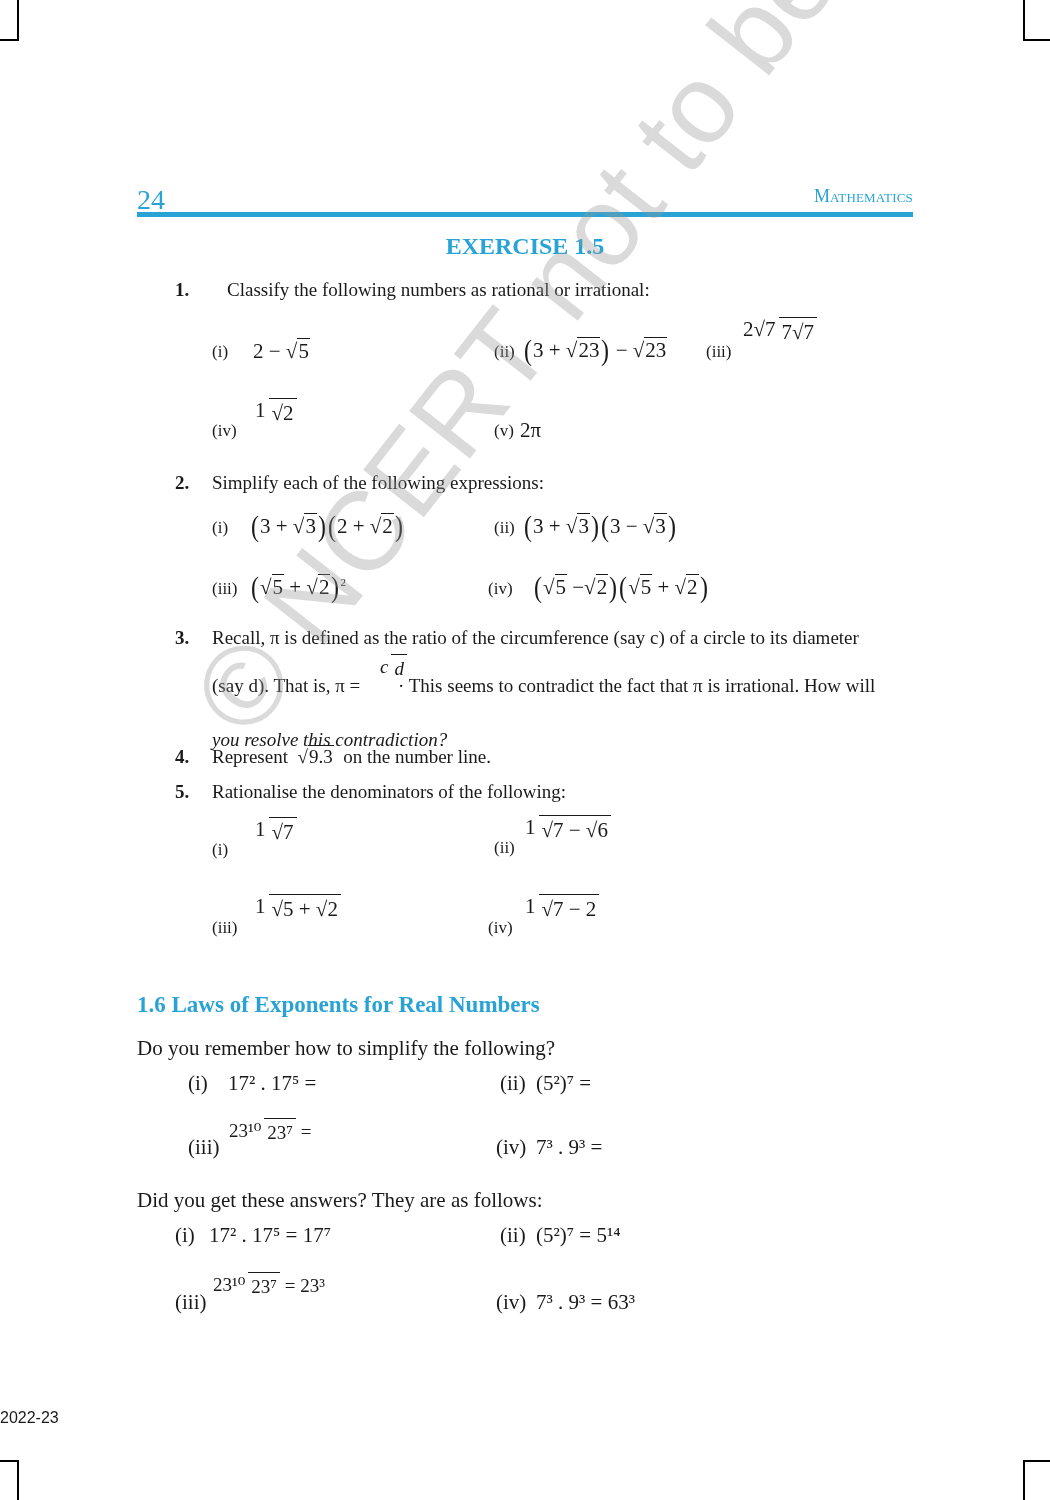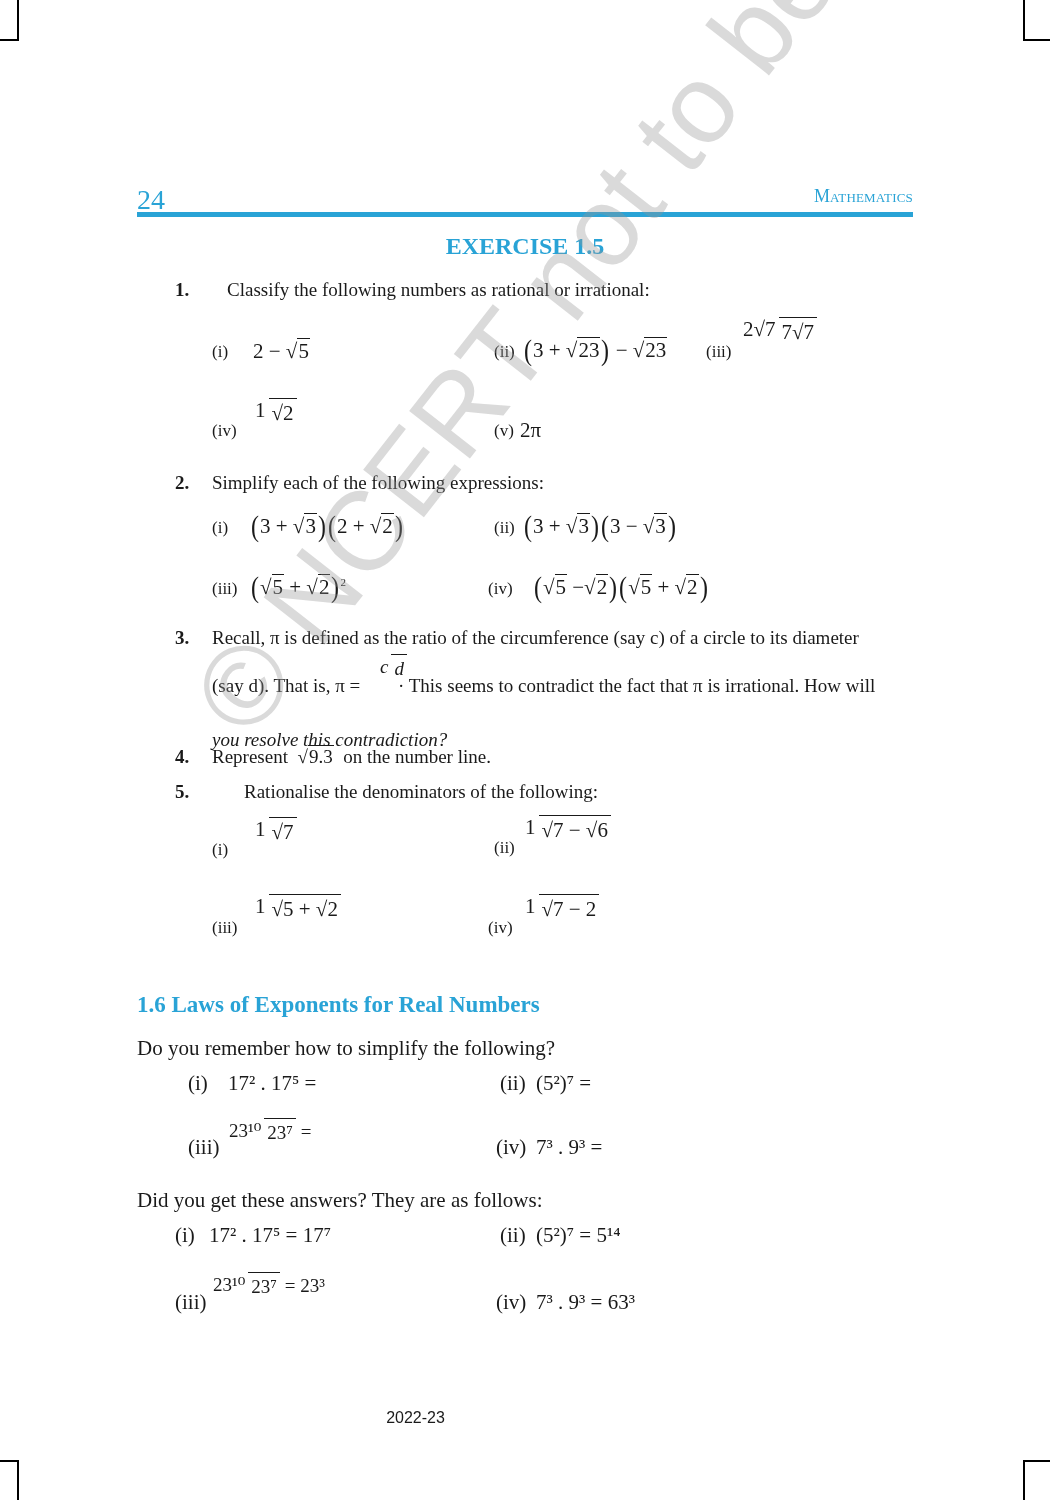--- a/index.html
+++ b/index.html
@@ -21,21 +21,21 @@
   .frac .den { border-top: 1.5px solid #1a1a1a; padding: 2px 3px 0; line-height: 24px; }
   .sqrt { display: inline-block; }
   .sqrt .rad { border-top: 1.3px solid #1a1a1a; padding: 0 1px; }
   .paren { font-size: 30px; font-weight: lighter; vertical-align: -3px; transform: scaleX(0.8); display: inline-block; }
   sup { font-size: 11px; }
   .sec-title { left: 137px; top: 992px; font-size: 23px; font-weight: bold; }
   .para { font-size: 21px; }
   .watermark { left: 170px; top: 680px; font-family: "Liberation Sans", "DejaVu Sans", sans-serif;
                font-size: 112px; color: rgba(150,150,150,0.35); transform: rotate(-52deg); transform-origin: left top;
                white-space: nowrap; line-height: 1.1; pointer-events: none; }
-  .footer { left: 0; width: 831px; top: 1409px; text-align: center; font-family: "Liberation Sans", "DejaVu Sans", sans-serif; font-size: 16px; }
+  .footer { left: 0; width: 831px; top: 1409px; font-family: "Liberation Sans", "DejaVu Sans", sans-serif; font-size: 16px; }
 </style>
 </head>
 <body>
 
 <div class="crop" style="left:17px;top:0;width:1.5px;height:40px;"></div>
 <div class="crop" style="left:0;top:39px;width:19px;height:1.5px;"></div>
 <div class="crop" style="left:1023px;top:0;width:1.5px;height:40px;"></div>
 <div class="crop" style="left:1023px;top:39px;width:27px;height:1.5px;"></div>
 <div class="crop" style="left:17px;top:1460px;width:1.5px;height:40px;"></div>
 <div class="crop" style="left:0;top:1460px;width:19px;height:1.5px;"></div>
@@ -104,21 +104,21 @@
 <div class="abs q" style="left:398px;top:674px;">· This seems to contradict the fact that π is irrational. How will</div>
 <div class="abs q" style="left:212px;top:728px;font-style:italic;">you resolve this contradiction?</div>
 
 <div class="abs q qnum" style="left:175px;top:745px;">4.</div>
 <div class="abs q" style="left:212px;top:745px;">
   <span>Represent</span>&nbsp; √<span class="sqrt"><span class="rad">9.3</span></span>&nbsp;
   <span>on the number line.</span>
 </div>
 
 <div class="abs q qnum" style="left:175px;top:780px;">5.</div>
-<div class="abs q" style="left:212px;top:780px;margin-left:32px;">Rationalise the denominators of the following:</div>
+<div class="abs q" style="left:212px;top:780px;">Rationalise the denominators of the following:</div>
 
 <div class="abs lbl" style="left:212px;top:840px;">(i)</div>
 <div class="abs m" style="left:252px;top:816px;">
   <span class="frac">
       <span class="num">1</span>
       <span class="den">√7</span>
     </span>
 </div>
 <div class="abs lbl" style="left:494px;top:838px;">(ii)</div>
 <div class="abs m" style="left:522px;top:814px;">

